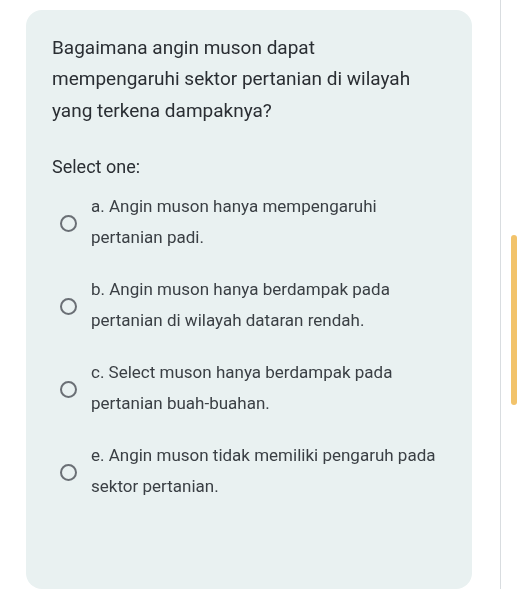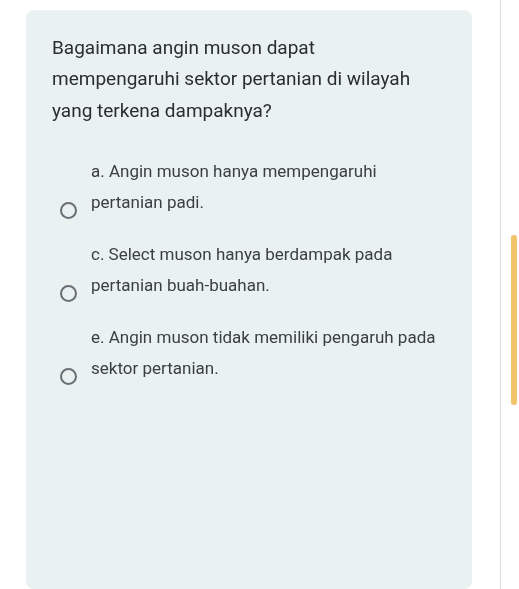--- a/index.html
+++ b/index.html
@@ -11,42 +11,42 @@
     position: relative;
     overflow: hidden;
   }
   .card {
     position: absolute;
     left: 26px;
     top: 10px;
     width: 446px;
     height: 579px;
     background: #e9f1f1;
-    border-radius: 8px;
+    border-radius: 16px;
     padding: 22px 26px 0 26px;
     color: #2b2f33;
   }
   .question {
     font-size: 19px;
     line-height: 1.65;
     font-weight: 400;
     color: #2a2e33;
     margin-bottom: 30px;
   }
   .prompt {
     font-size: 18px;
     color: #2a2e33;
     margin-bottom: 14px;
   }
   .options {
     padding-left: 8px;
   }
   .option {
     display: flex;
-    align-items: flex-end;
+    align-items: center;
     margin-bottom: 20px;
   }
   .option input[type="radio"] {
     appearance: none;
     -webkit-appearance: none;
     width: 17px;
     height: 17px;
     border: 2px solid #6a6f75;
     border-radius: 50%;
     background: transparent;
@@ -81,28 +81,33 @@
     height: 170px;
     background: #f2c36b;
     border-radius: 3px;
   }
 </style>
 </head>
 <body>
 
 <div class="card">
   <div class="question">Bagaimana angin muson dapat mempengaruhi sektor pertanian di wilayah yang terkena dampaknya?</div>
+  <div class="prompt">Select one:</div>
 
   <div class="options">
 
     <label class="option">
       <input type="radio" name="q" style="">
       <span class="option-label">a. Angin muson hanya mempengaruhi pertanian padi.</span>
     </label>
 
+    <label class="option">
+      <input type="radio" name="q" style="">
+      <span class="option-label">b. Angin muson hanya berdampak pada pertanian di wilayah dataran rendah.</span>
+    </label>
 
     <label class="option">
       <input type="radio" name="q" style="">
       <span class="option-label">c. Select muson hanya berdampak pada pertanian buah-buahan.</span>
     </label>
 
 
     <label class="option">
       <input type="radio" name="q" style="">
       <span class="option-label">e. Angin muson tidak memiliki pengaruh pada sektor pertanian.</span>

